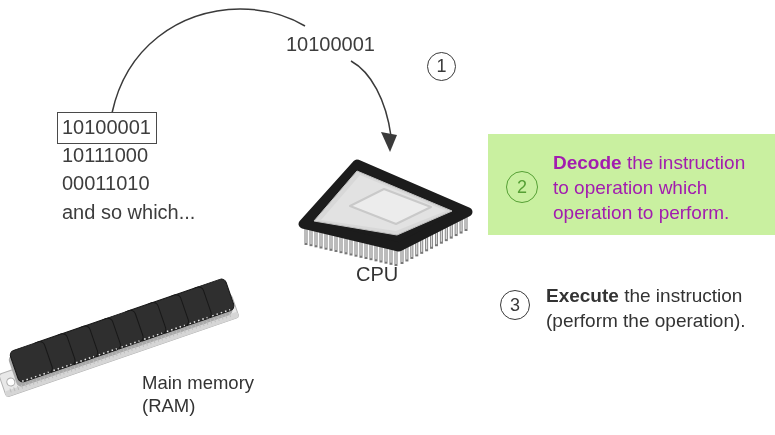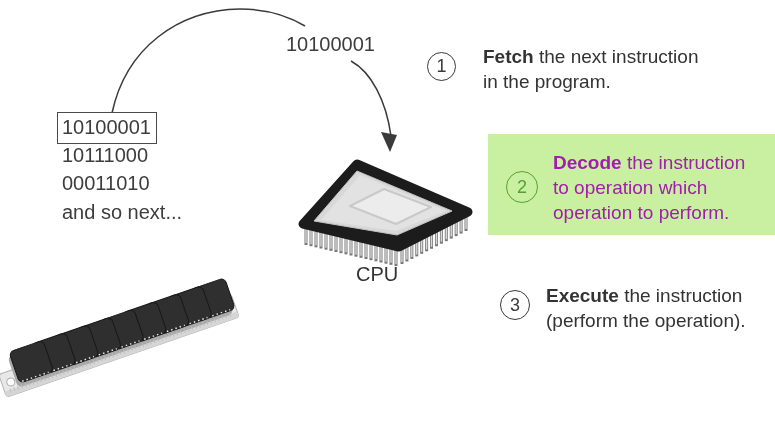--- a/index.html
+++ b/index.html
@@ -221,33 +221,33 @@
   </svg>
 
   <div class="mem-list">
     <div class="mem-row first">
       <span class="mem-box">
         <span>10100001</span>
       </span>
     </div>
     <div class="mem-row">10111000</div>
     <div class="mem-row">00011010</div>
-    <div class="mem-etc">and so next...</div>
+    <div class="mem-etc">and so which...</div>
   </div>
 
   <div class="transfer-label">10100001</div>
 
   <div class="cpu-label">CPU</div>
+  <div class="ram-label">
+    <div>Main memory</div>
+    <div>(RAM)</div>
+  </div>
 
   <div class="step-circle" style="left:427px;top:52px;width:29px;height:29px;">
     <span>1</span>
-  </div>
-  <div class="step-text" style="left:483px;top:44px;">
-    <div><span class="b">Fetch</span><span> the next instruction</span></div>
-    <div>in the program.</div>
   </div>
 
   <div class="highlight-panel">
     <div class="step-circle" style="left:18px;top:37px;width:32px;height:32px;">
       <span>2</span>
     </div>
     <div class="step-text" style="left:65px;top:16px;">
       <div><span class="b">Decode</span><span> the instruction</span></div>
       <div>to operation which</div>
       <div>operation to perform.</div>

